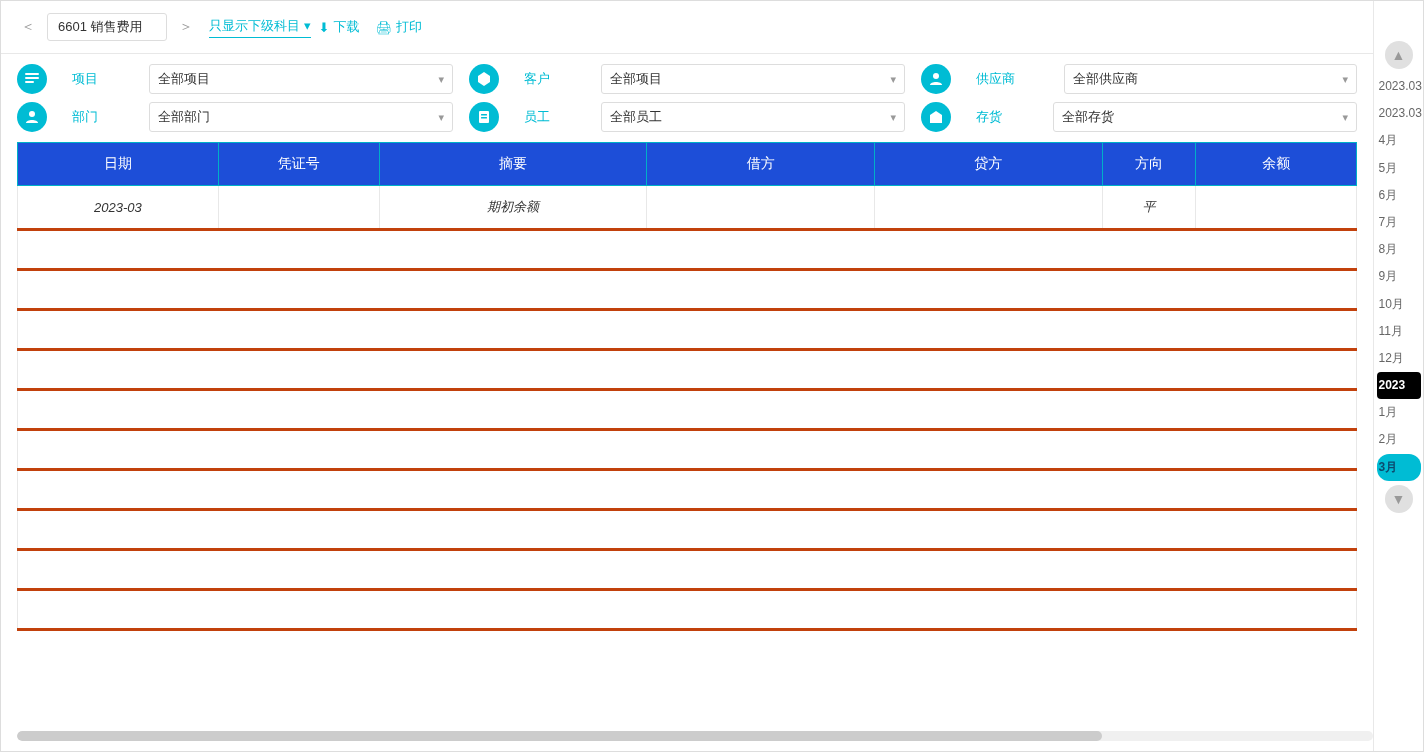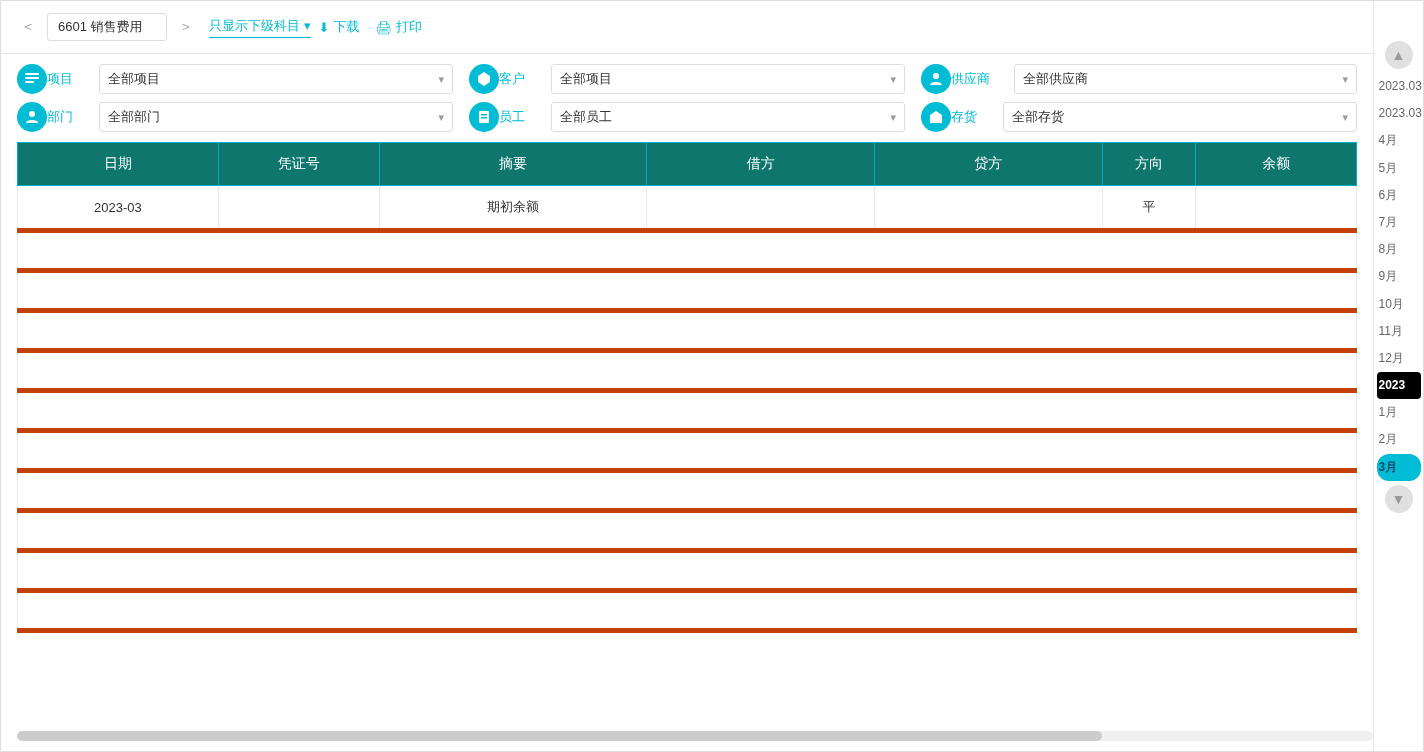--- a/index.html
+++ b/index.html
@@ -94,21 +94,21 @@
     
     .filter-area {
       padding: 10px 16px;
       display: grid;
       grid-template-columns: repeat(3, 1fr);
       gap: 8px 16px;
     }
     .filter-row {
       display: flex;
       align-items: center;
-      gap: 0;
+      gap: 25px;
     }
     .filter-icon {
       width: 30px;
       height: 30px;
       border-radius: 50%;
       background: #00bcd4;
       display: flex;
       align-items: center;
       justify-content: center;
       color: #fff;
@@ -142,32 +142,33 @@
     .table-container {
       padding: 0 16px;
       overflow-x: auto;
     }
     table {
       width: 100%;
       border-collapse: collapse;
       table-layout: fixed;
     }
     thead tr {
-      background: #0f766e;
+      background: #1d4ed8;
       color: #fff;
     }
     thead th {
       padding: 12px 8px;
       text-align: center;
       font-weight: normal;
       font-size: 14px;
       border: 1px solid #00b0c8;
     }
     tbody tr {
-      border-bottom: 5px solid #c2410c;
+      border-bottom: 3px solid #c2410c;
+      font-style: italic;
     }
     tbody td {
       padding: 12px 8px;
       text-align: center;
       border: 1px solid #e8e8e8;
       font-size: 13px;
     }
 
     
     .scrollbar-area {

